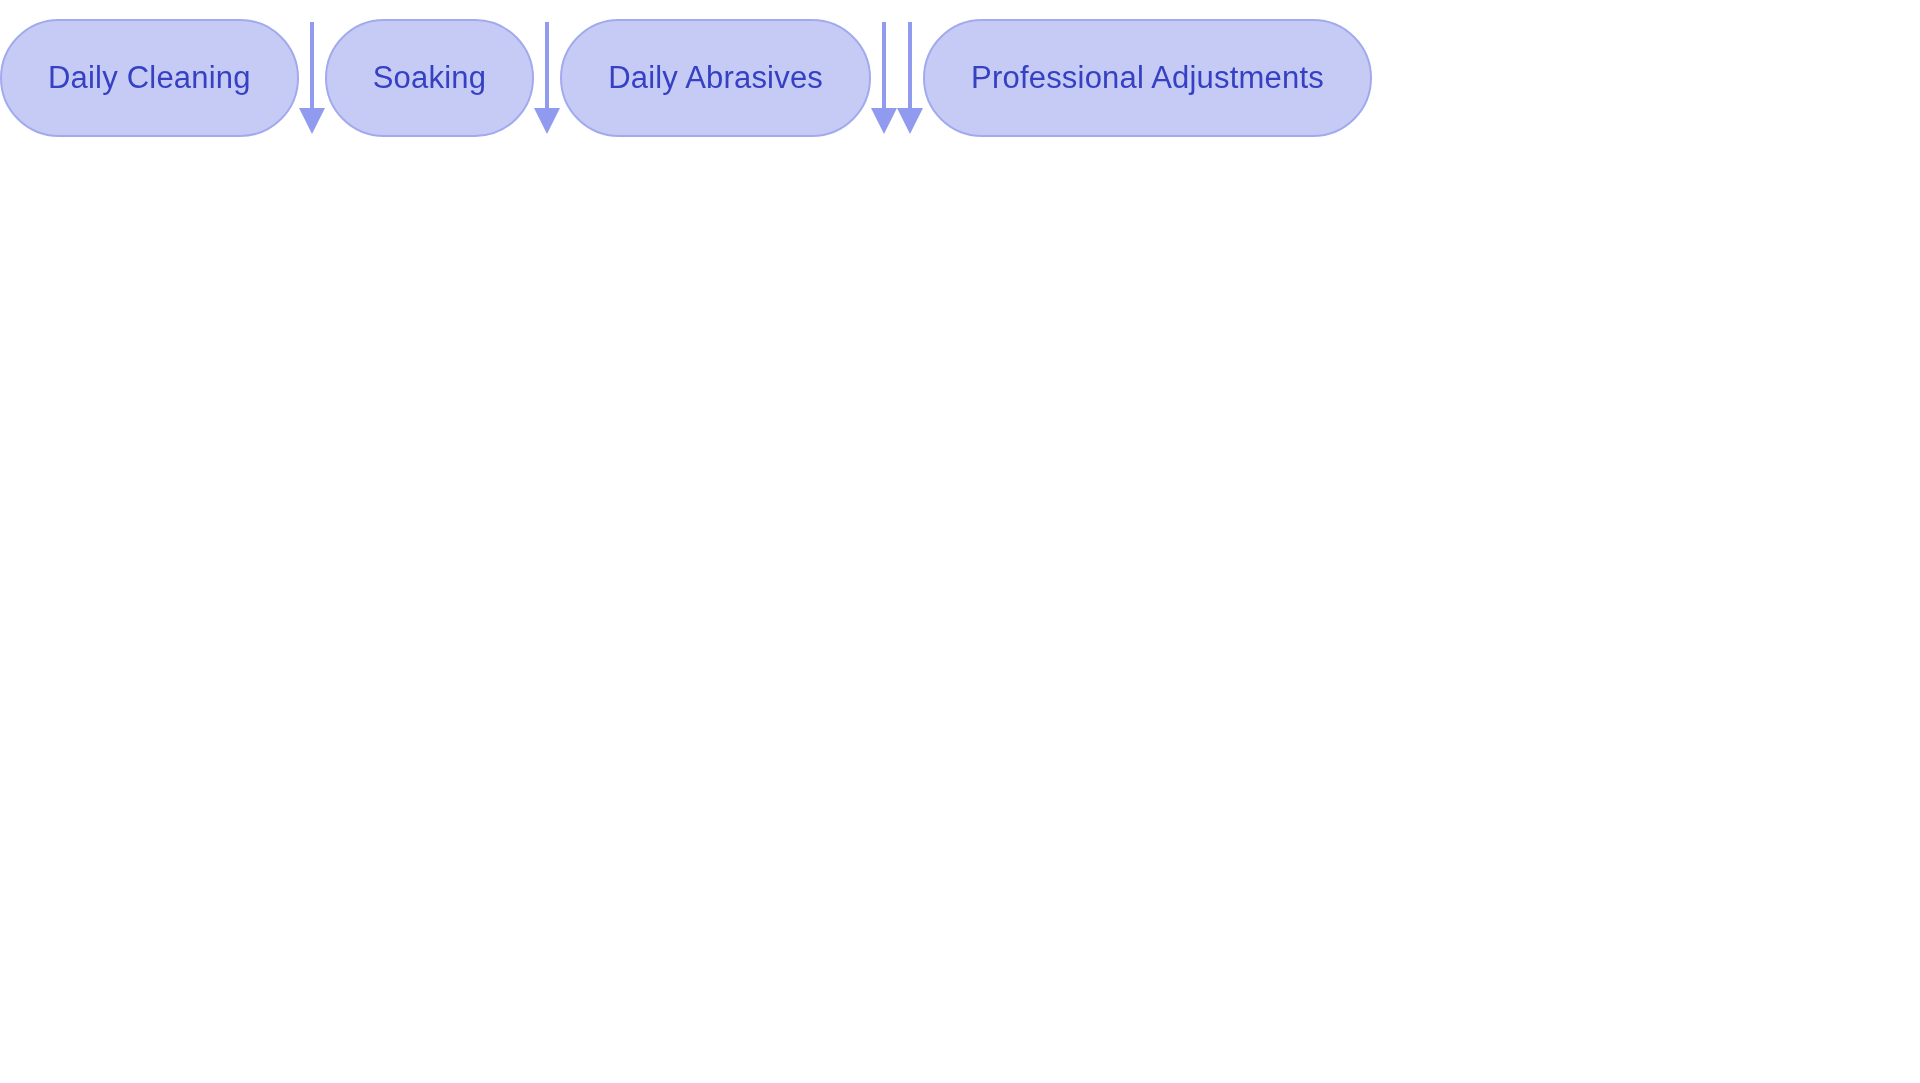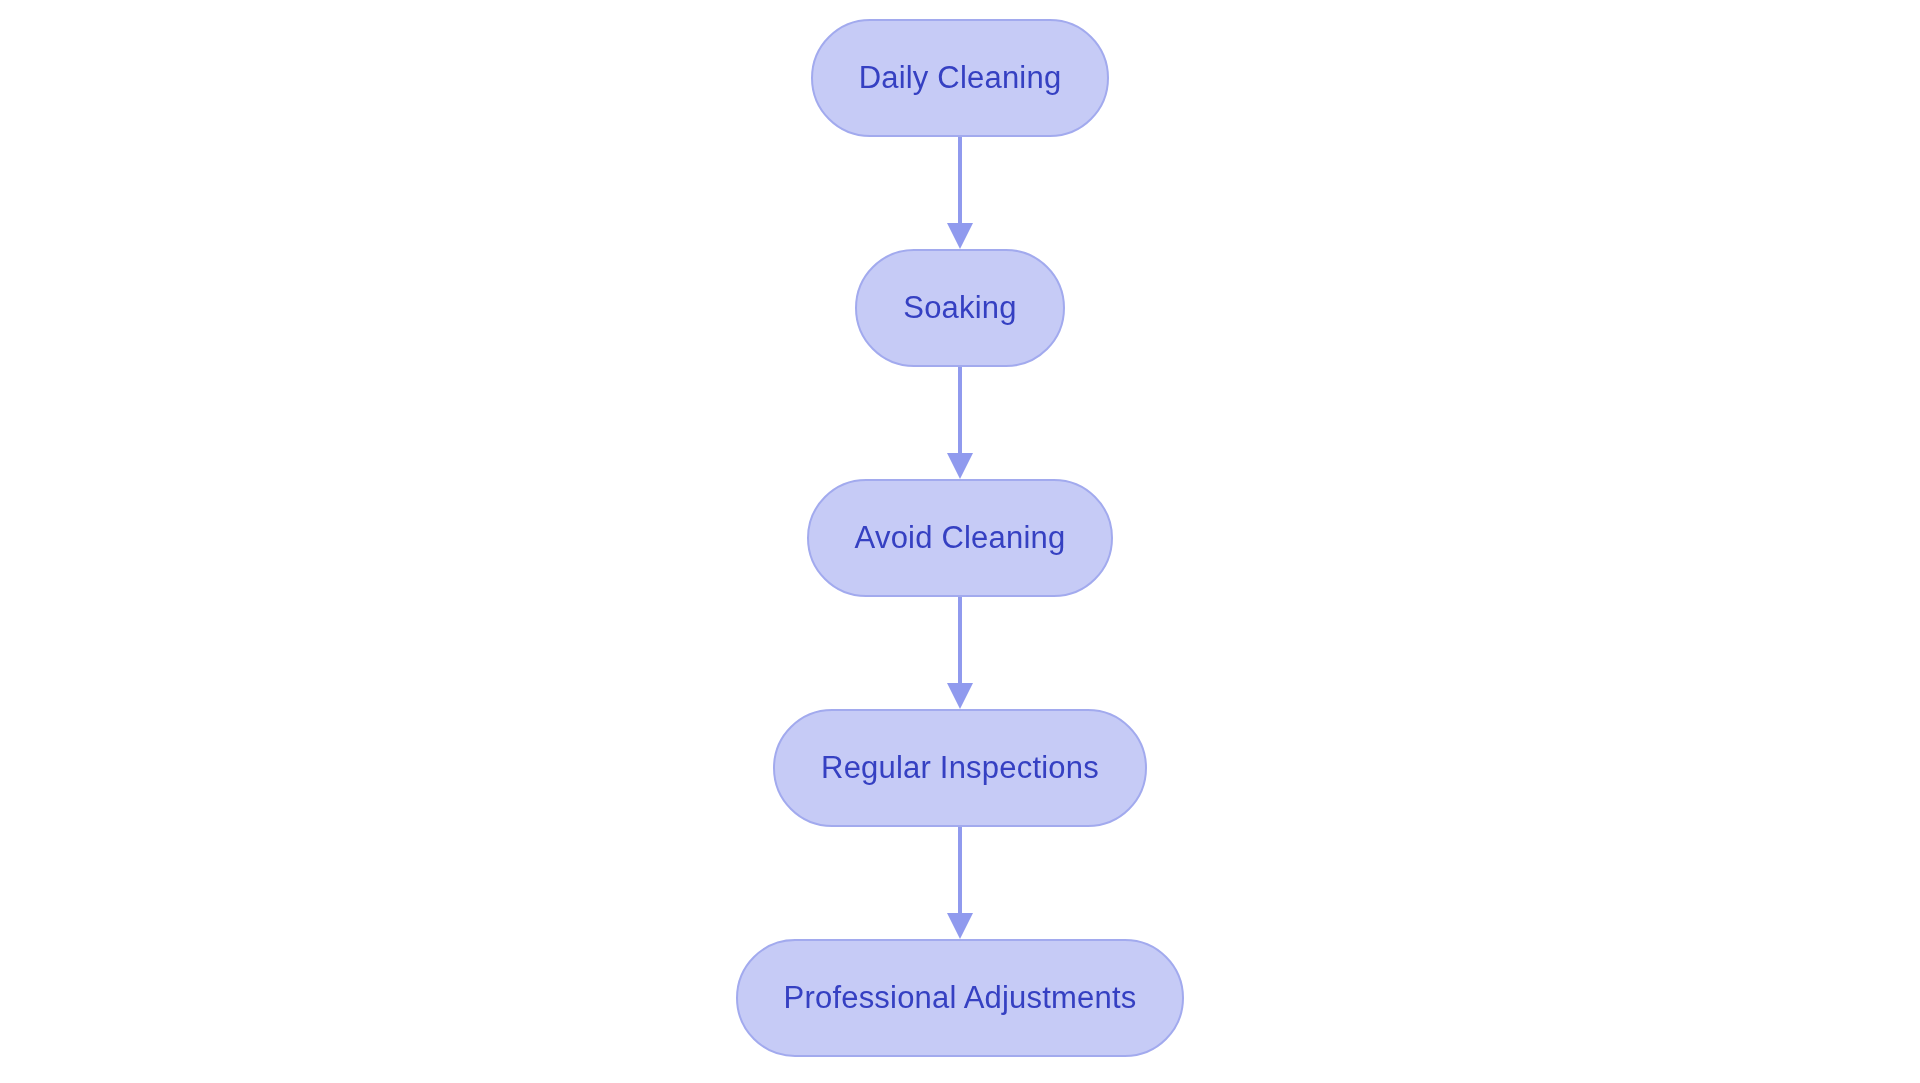--- a/index.html
+++ b/index.html
@@ -14,21 +14,21 @@
     background: #ffffff;
     overflow: hidden;
     font-family: "Liberation Sans", sans-serif;
   }
   .flow {
     position: absolute;
     left: 0;
     top: 19px;
     width: 100%;
     display: flex;
-    flex-direction: column;
+    flex-direction: row;
     align-items: center;
   }
   .node {
     box-sizing: border-box;
     height: 118px;
     border-radius: 59px;
     background: #c6cbf6;
     border: 2px solid #a2aaee;
     display: flex;
     align-items: center;
@@ -83,31 +83,28 @@
     <div class="node node-2">
       <span>Soaking</span>
     </div>
 
     <div class="edge">
       <div class="shaft"></div>
       <div class="head"></div>
     </div>
 
     <div class="node node-3">
-      <span>Avoid Cleaning</span>
+      <span>Daily Abrasives</span>
     </div>
 
     <div class="edge">
       <div class="shaft"></div>
       <div class="head"></div>
     </div>
 
-    <div class="node node-4">
-      <span>Regular Inspections</span>
-    </div>
 
     <div class="edge">
       <div class="shaft"></div>
       <div class="head"></div>
     </div>
 
     <div class="node node-5">
       <span>Professional Adjustments</span>
     </div>
 

